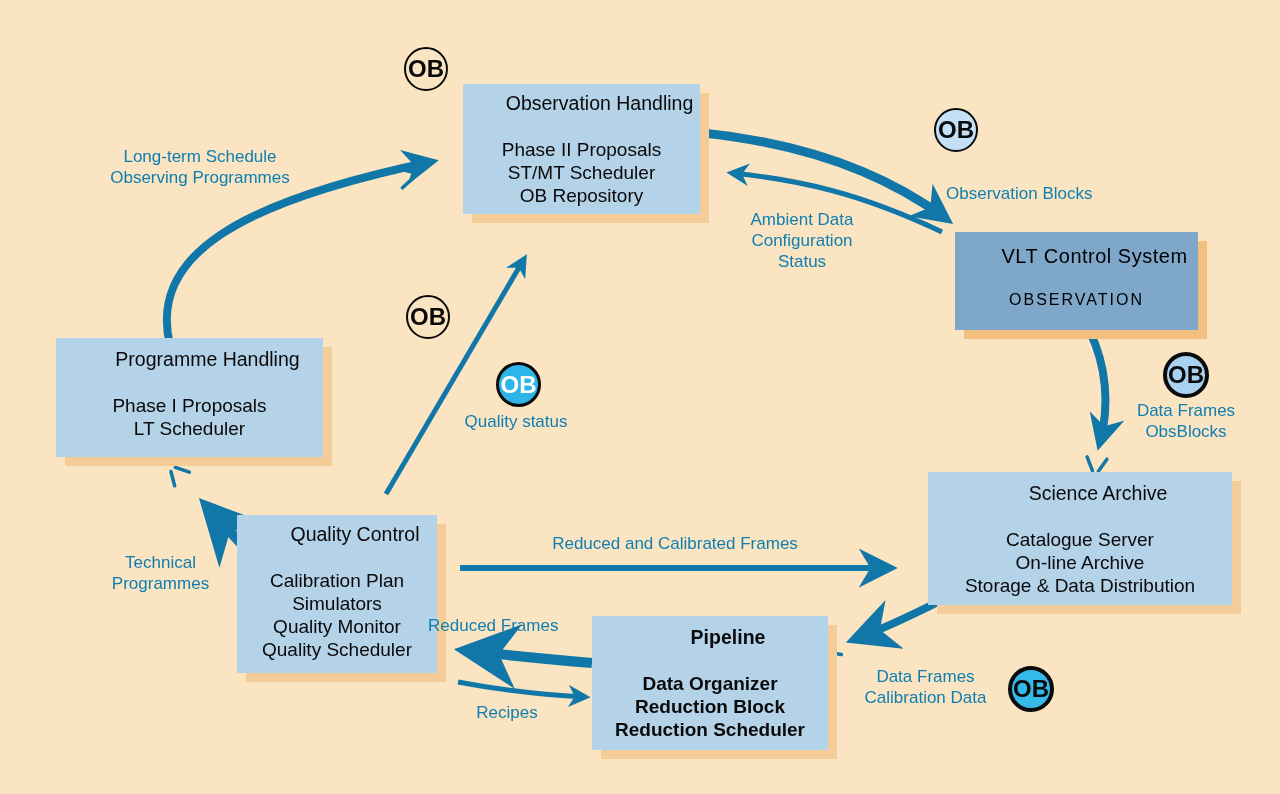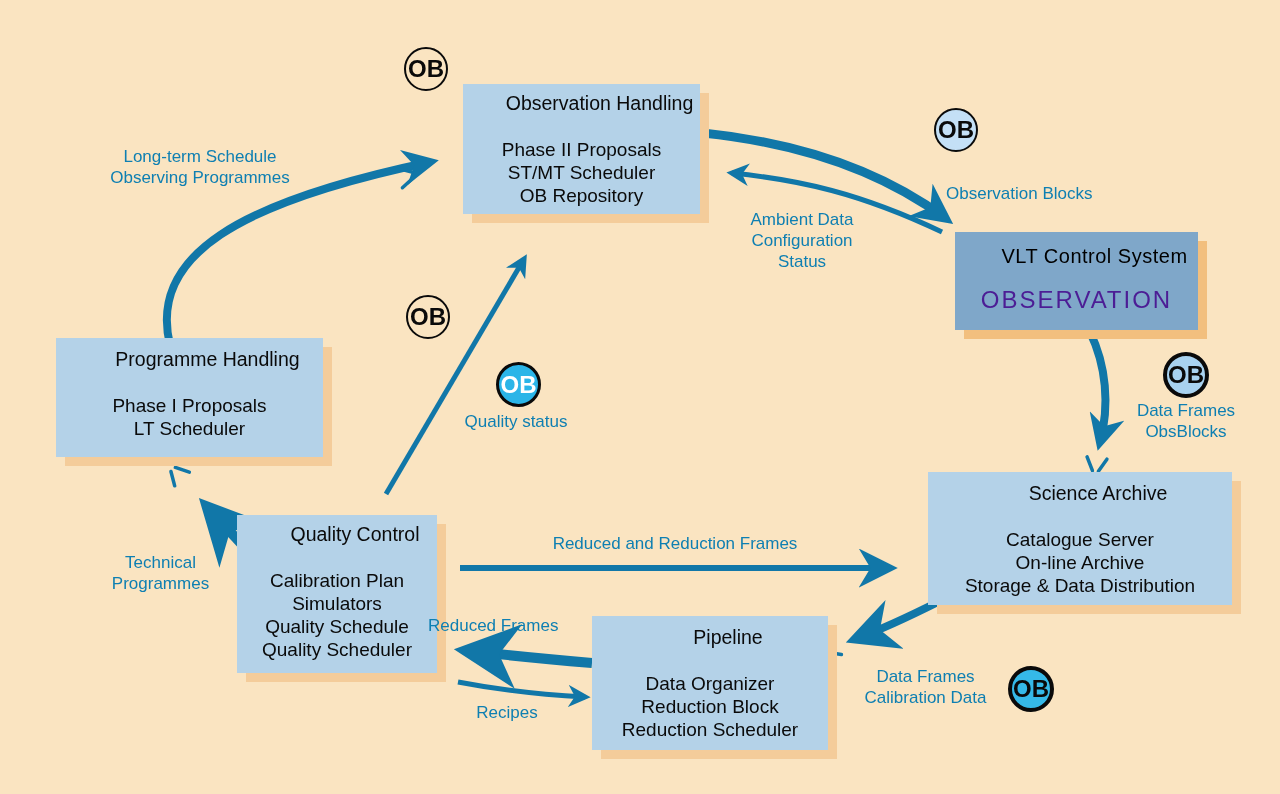--- a/index.html
+++ b/index.html
@@ -19,29 +19,29 @@
     text-align:center;
     font-size:19px;
     line-height:23px;
     z-index:2;
   }
   .box-title{font-size:19.5px;padding-left:36px;}
   .box-lines{margin-top:23px;}
   .box-oh{left:463px;top:84px;width:237px;height:130px;padding-top:8px;box-sizing:border-box;}
   .box-ph{left:56px;top:338px;width:267px;height:119px;padding-top:10px;box-sizing:border-box;}
   .box-qc{left:237px;top:515px;width:200px;height:158px;padding-top:8px;box-sizing:border-box;}
-  .box-pl{left:592px;top:616px;width:236px;height:134px;padding-top:10px;box-sizing:border-box;}
+  .box-pl{left:592px;top:616px;width:236px;height:134px;padding-top:10px;box-sizing:border-box;font-weight:bold;}
   .box-sa{left:928px;top:472px;width:304px;height:133px;padding-top:10px;box-sizing:border-box;}
   .box-vlt{
     left:955px;top:232px;width:243px;height:98px;padding-top:13px;box-sizing:border-box;
     background:#7FA7C9;
     box-shadow:9px 9px 0 0 #F2BF7E;
   }
   .box-vlt .box-title{color:#000000;font-size:20px;letter-spacing:0.5px;}
-  .vlt-sub{margin-top:20px;color:#4c1d95;font-size:24px;letter-spacing:2px;}
+  .vlt-sub{margin-top:20px;color:#000000;font-size:16px;letter-spacing:2px;}
   .flow-label{
     position:absolute;
     color:#0E7FB2;
     font-size:17px;
     line-height:21px;
     z-index:3;
     white-space:nowrap;
   }
   .flow-label span{display:block;}
   .lbl-center{text-align:center;}
@@ -134,21 +134,21 @@
       <div>Phase I Proposals</div>
       <div>LT Scheduler</div>
     </div>
   </div>
 
   <div class="box box-qc">
     <div class="box-title">Quality Control</div>
     <div class="box-lines">
       <div>Calibration Plan</div>
       <div>Simulators</div>
-      <div>Quality Schedule</div>
+      <div>Quality Monitor</div>
       <div>Quality Scheduler</div>
     </div>
   </div>
 
   <div class="box box-pl">
     <div class="box-title">Pipeline</div>
     <div class="box-lines">
       <div>Data Organizer</div>
       <div>Reduction Block</div>
       <div>Reduction Scheduler</div>
@@ -181,21 +181,21 @@
   </div>
   <div class="flow-label lbl-center lbl-df-obsblocks">
     <span>Data Frames</span>
     <span>ObsBlocks</span>
   </div>
   <div class="flow-label lbl-center lbl-technical">
     <span>Technical</span>
     <span>Programmes</span>
   </div>
   <div class="flow-label lbl-center lbl-red-cal">
-    <span>Reduced and Reduction Frames</span>
+    <span>Reduced and Calibrated Frames</span>
   </div>
   <div class="flow-label lbl-red-frames">
     <span>Reduced Frames</span>
   </div>
   <div class="flow-label lbl-center lbl-recipes">
     <span>Recipes</span>
   </div>
   <div class="flow-label lbl-center lbl-df-cal">
     <span>Data Frames</span>
     <span>Calibration Data</span>

